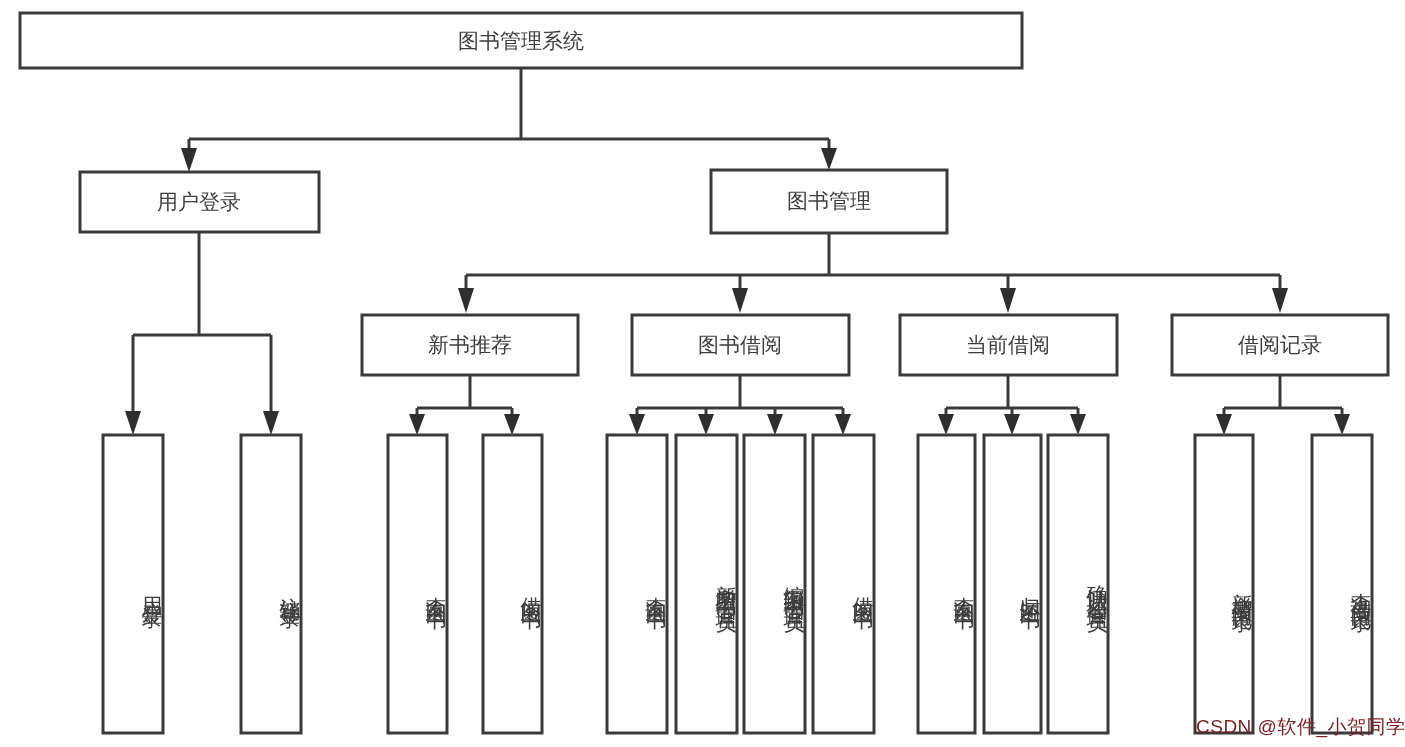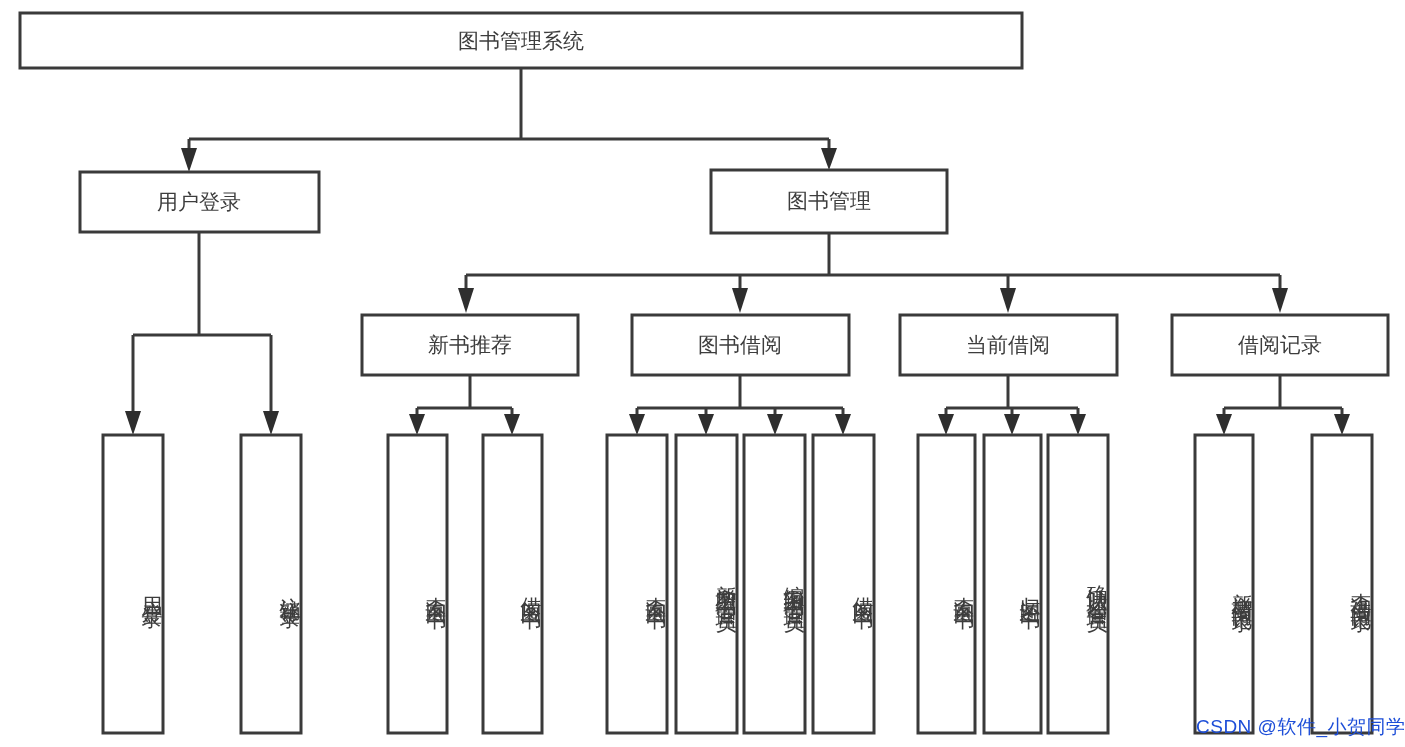--- a/index.html
+++ b/index.html
@@ -60,21 +60,21 @@
     color: #3d3d3d;
     letter-spacing: 4px;
     text-align: center;
     user-select: none;
     pointer-events: none;
   }
   .watermark {
     position: absolute;
     font-family: "Liberation Sans", "DejaVu Sans", sans-serif;
     font-size: 19px;
-    color: #1d4ed8;
+    color: #7f1d1d;
     letter-spacing: 0.5px;
     white-space: nowrap;
   }
 </style>
 </head>
 <body>
 
 <div id="diagram-root">
 
   <svg id="flow" viewBox="0 0 1405 747" xmlns="http://www.w3.org/2000/svg">

